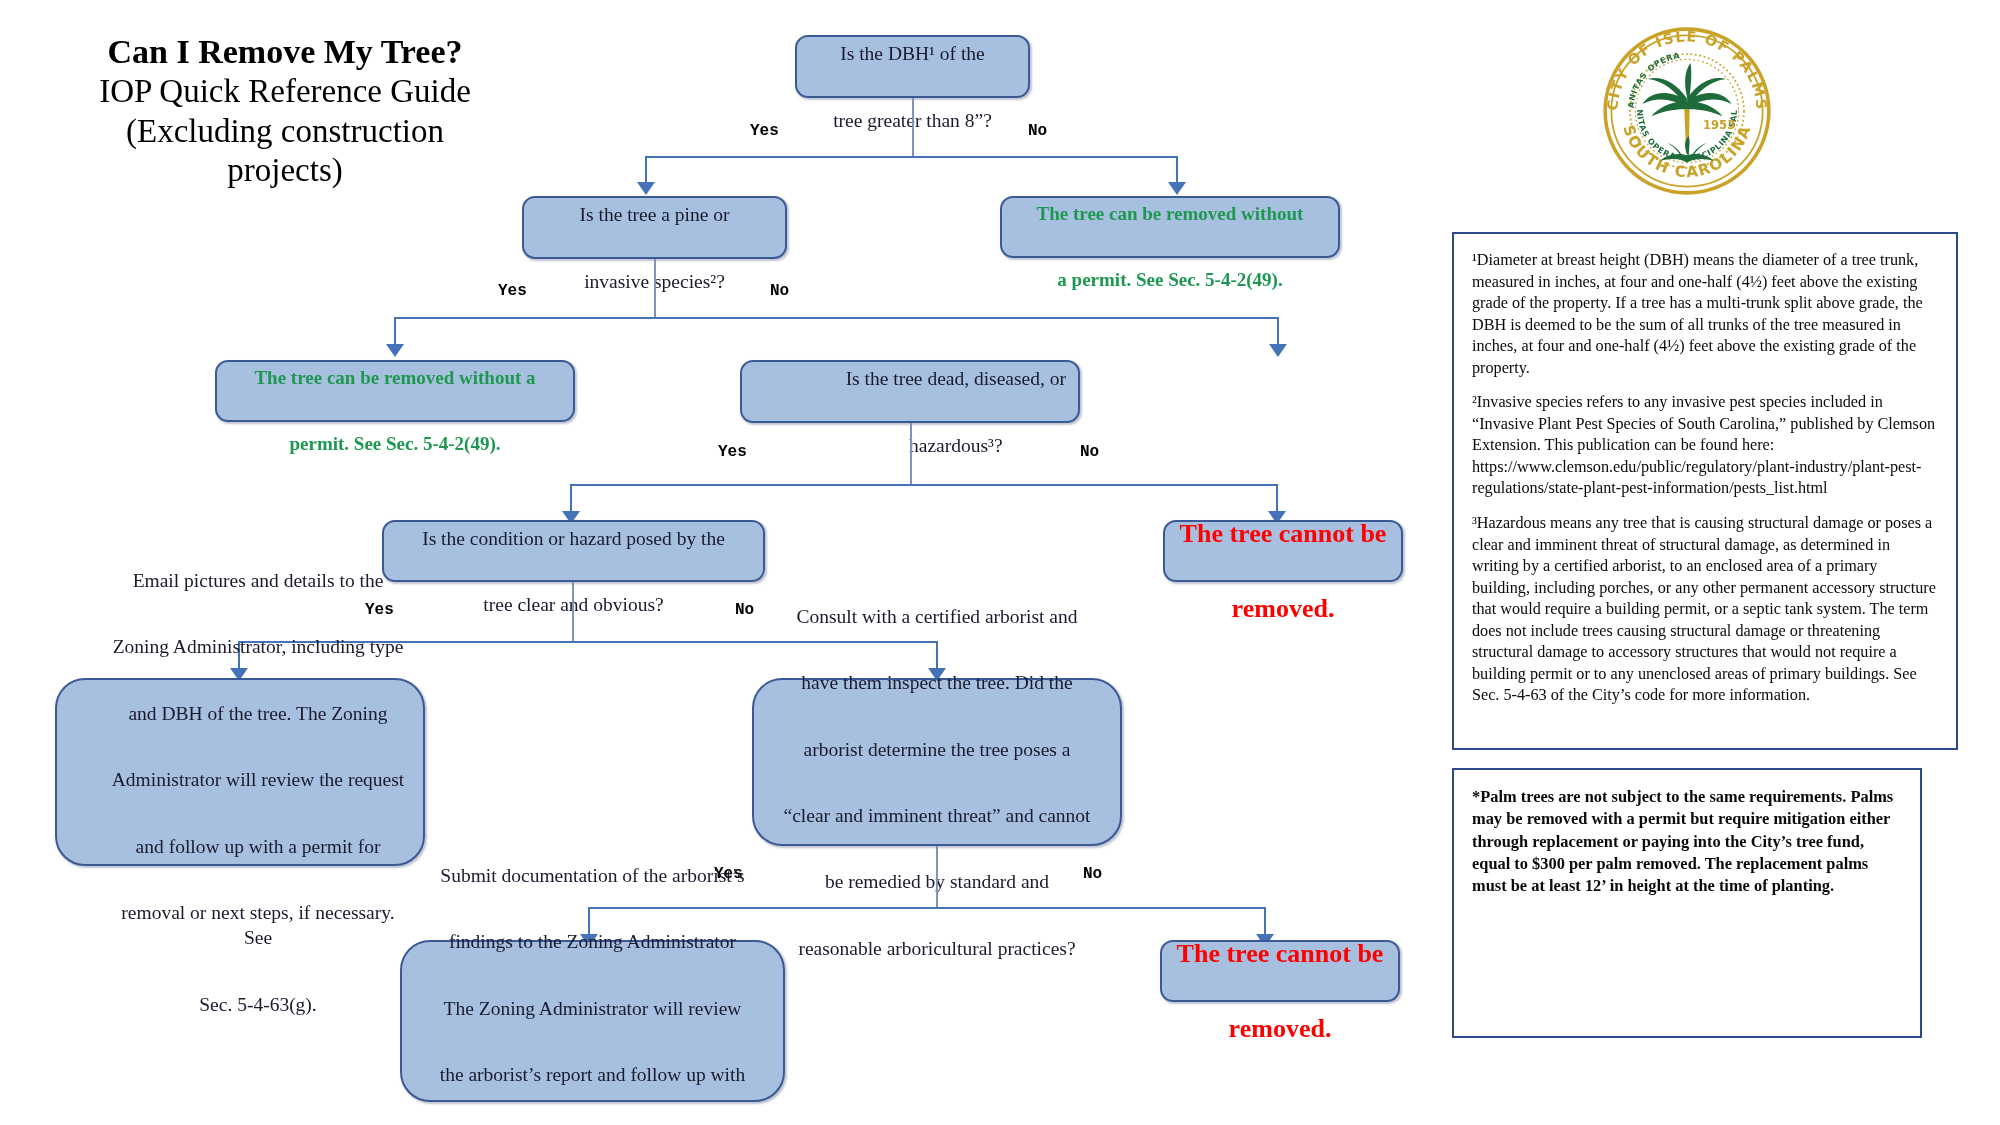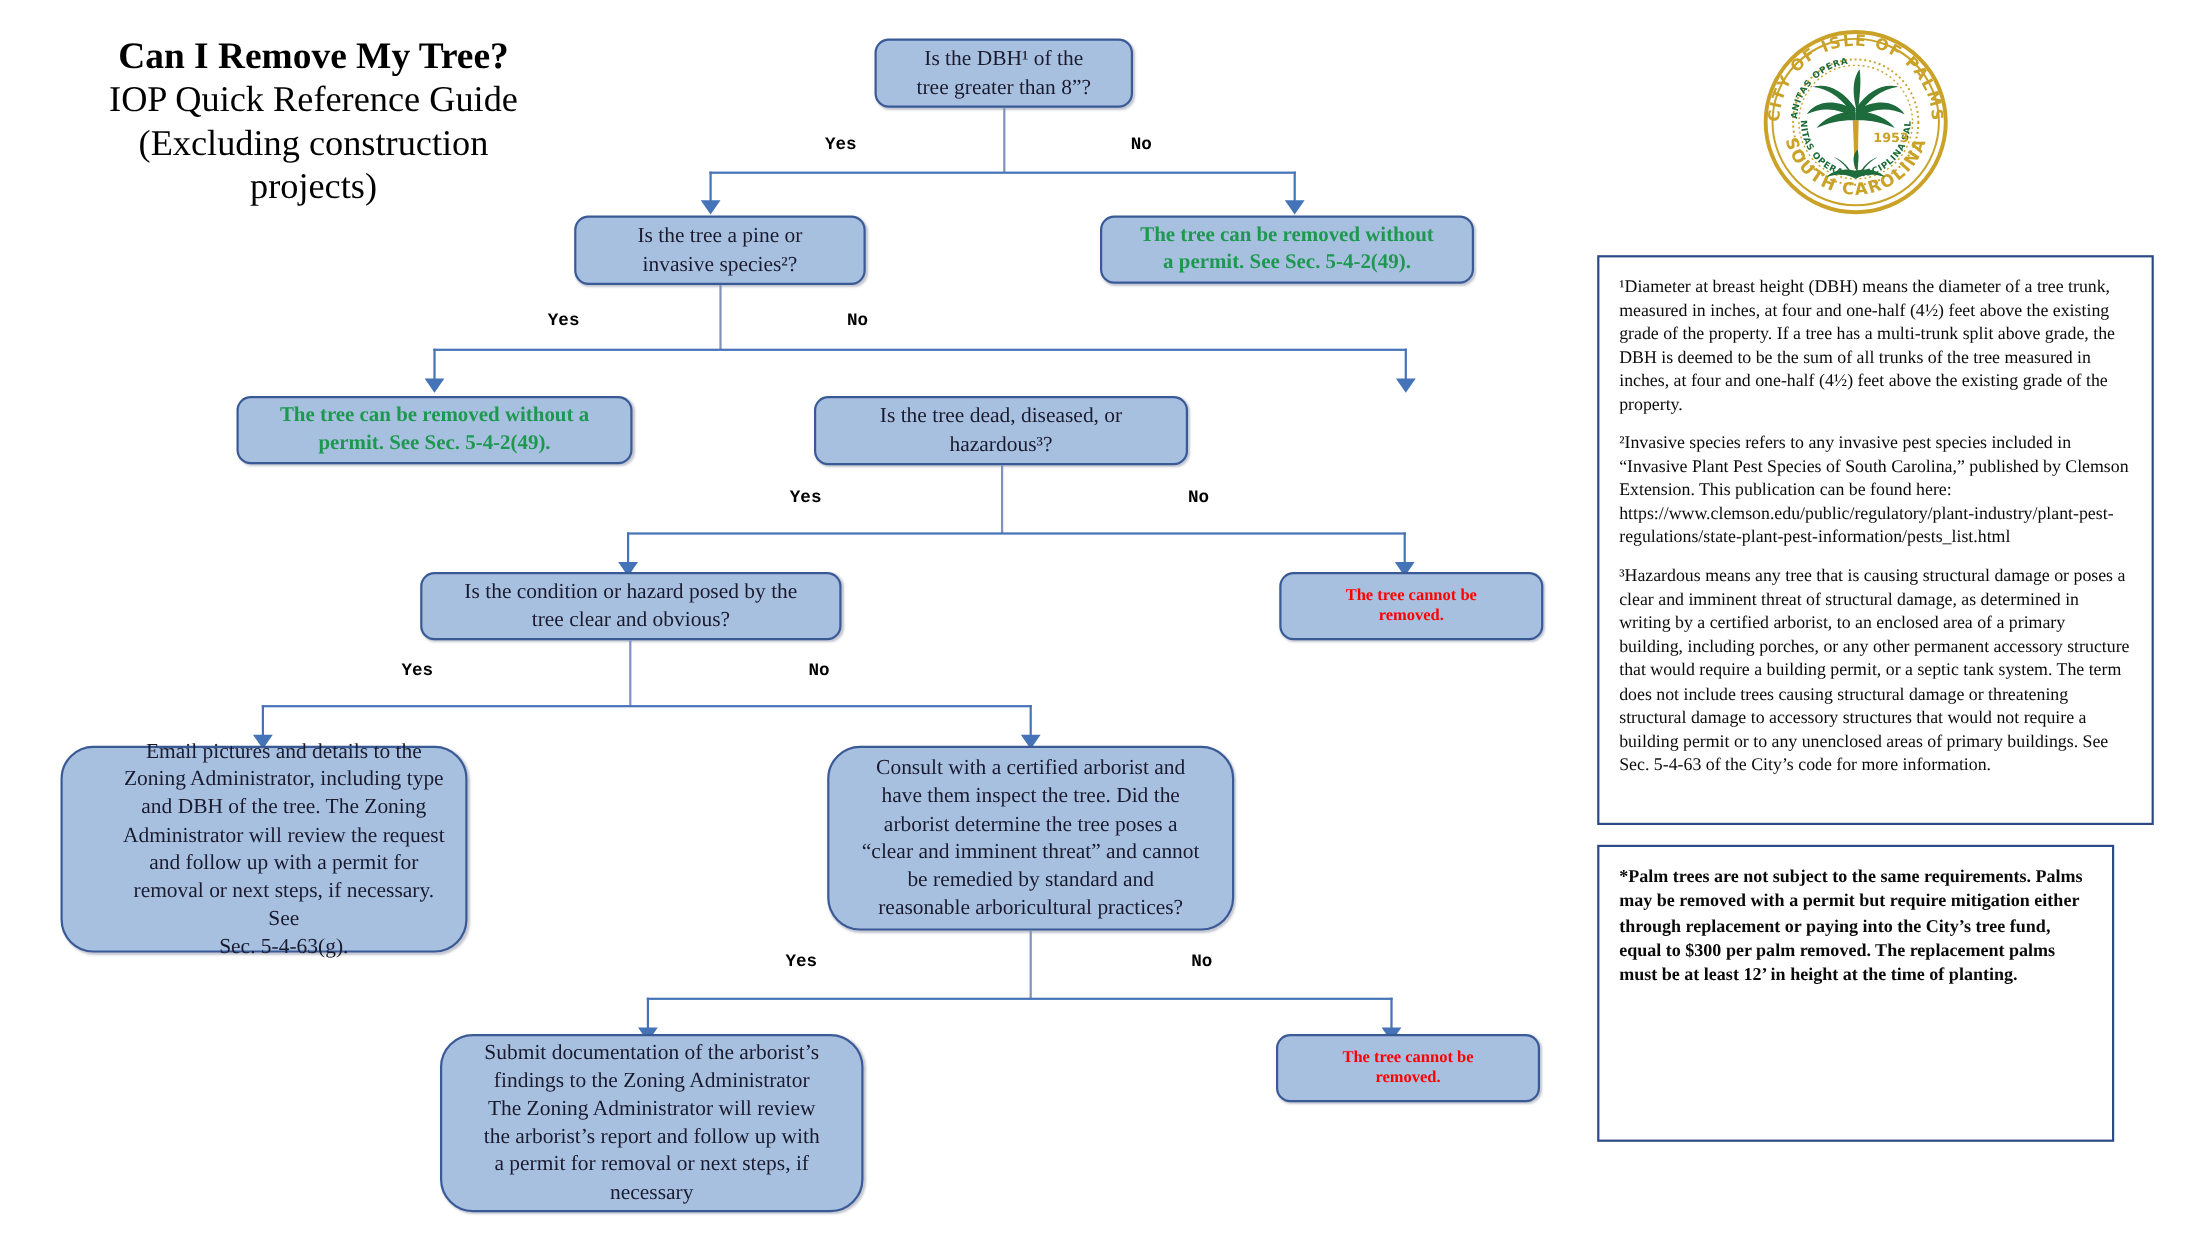--- a/index.html
+++ b/index.html
@@ -26,22 +26,22 @@
     border-radius:13px;
     display:flex;align-items:center;justify-content:center;
     text-align:center;
     color:#1a1a2e;
     font-size:19.5px;
     line-height:1.30;
     padding:7px 12px;
     box-shadow:1.5px 1.5px 2px rgba(80,90,120,.35);
   }
   .node.green{color:#1E9850;font-weight:bold;font-size:19px;}
-  .node.red{color:#FF0000;font-weight:bold;font-size:15px;}
-  .node span{display:block;}
+  .node.red{color:#FF0000;font-weight:bold;font-size:26px;}
+  .node span{display:block;margin-top:41px;}
 
   
   .vline{position:absolute;background:#8193bb;width:1.6px;}
   .hline{position:absolute;background:#4573B8;height:2.4px;}
   .vline-thick{position:absolute;background:#4573B8;width:2.4px;}
   .arrow{
     position:absolute;
     width:0;height:0;
     border-left:9px solid transparent;
     border-right:9px solid transparent;
@@ -172,21 +172,21 @@
   <div class="ynlabel" style="left:498px;top:282px;">Yes</div>
   <div class="ynlabel" style="left:770px;top:282px;">No</div>
 
   <div class="node green" style="left:215px;top:360px;width:360px;height:62px;">
     <div>
       <span>The tree can be removed without a</span>
       <span>permit. See Sec. 5-4-2(49).</span>
     </div>
   </div>
 
-  <div class="node" style="left:740px;top:360px;width:340px;height:63px;">
+  <div class="node" style="left:740px;top:360px;width:340px;height:63px;justify-content:flex-end;">
     <div>
       <span>Is the tree dead, diseased, or</span>
       <span>hazardous³?</span>
     </div>
   </div>
 
   <div class="vline" style="left:910px;top:423px;height:62px;"></div>
   <div class="hline" style="left:570px;top:484px;width:708px;"></div>
   <div class="vline-thick" style="left:570px;top:484px;height:32px;"></div>
   <div class="arrow" style="left:562px;top:511px;"></div>

